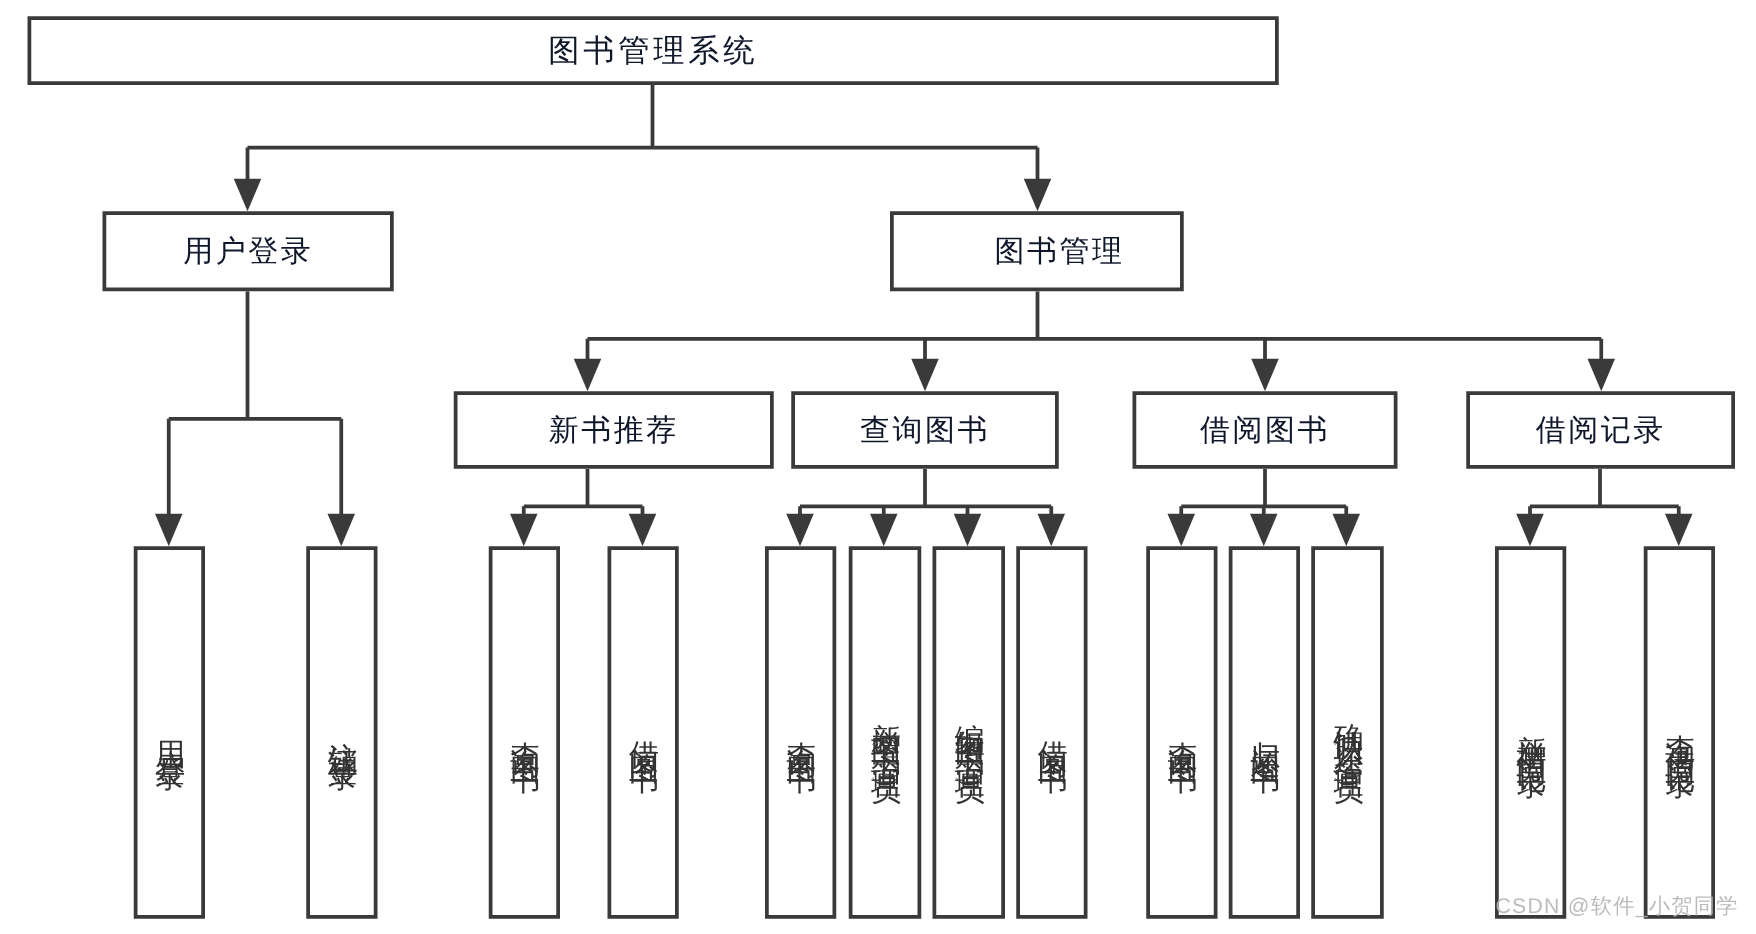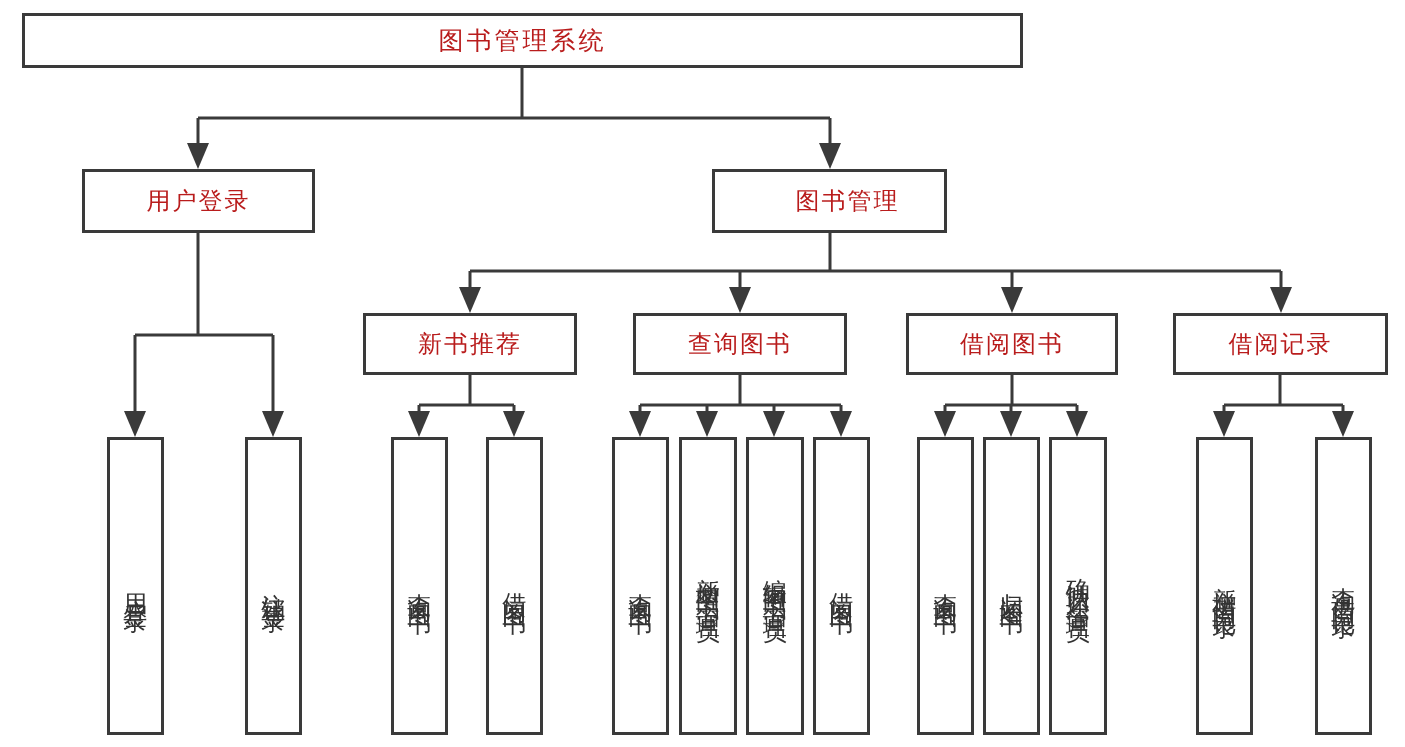--- a/index.html
+++ b/index.html
@@ -20,21 +20,21 @@
   .hbox {
     position: absolute;
     box-sizing: border-box;
     background: #ffffff;
     border: 3px solid #3a3a3a;
     display: flex;
     align-items: center;
     justify-content: center;
     font-size: 24px;
     letter-spacing: 2px;
-    color: #b91c1c;
+    color: #0f172a;
     z-index: 1;
     white-space: nowrap;
   }
   .hbox.root { font-size: 25px; letter-spacing: 3px; }
   .vbox {
     position: absolute;
     box-sizing: border-box;
     background: #ffffff;
     border: 3px solid #3a3a3a;
     writing-mode: vertical-rl;
@@ -110,21 +110,21 @@
       <polygon points="1224,437 1213,411 1235,411"></polygon>
       <polygon points="1343,437 1332,411 1354,411"></polygon>
     </g>
   </svg>
 
   <div class="hbox root" style="left:22px; top:13px; width:1001px; height:55px;">图书管理系统</div>
 
   <div class="hbox" style="left:82px; top:169px; width:233px; height:64px;">用户登录</div>
   <div class="hbox" style="left:712px; top:169px; width:235px; height:64px;padding-left:36px;">图书管理</div>
 
-  <div class="hbox" style="left:363px; top:313px; width:214px; height:62px;">新书推荐</div>
+  <div class="hbox" style="left:363px; top:313px; width:256px; height:62px;">新书推荐</div>
   <div class="hbox" style="left:633px; top:313px; width:214px; height:62px;">查询图书</div>
   <div class="hbox" style="left:906px; top:313px; width:212px; height:62px;">借阅图书</div>
   <div class="hbox" style="left:1173px; top:313px; width:215px; height:62px;">借阅记录</div>
 
   <div class="vbox" style="left:107px; top:437px; width:57px; height:298px;">用户登录</div>
   <div class="vbox" style="left:245px; top:437px; width:57px; height:298px;">注销登录</div>
 
   <div class="vbox" style="left:391px; top:437px; width:57px; height:298px;">查询图书</div>
   <div class="vbox" style="left:486px; top:437px; width:57px; height:298px;">借阅图书</div>
 
@@ -133,14 +133,15 @@
   <div class="vbox" style="left:746px; top:437px; width:58px; height:298px;">编辑图书（管理员）</div>
   <div class="vbox" style="left:813px; top:437px; width:57px; height:298px;">借阅图书</div>
 
   <div class="vbox" style="left:917px; top:437px; width:57px; height:298px;">查询图书</div>
   <div class="vbox" style="left:983px; top:437px; width:57px; height:298px;">归还图书</div>
   <div class="vbox" style="left:1049px; top:437px; width:58px; height:298px;">确认归还（管理员）</div>
 
   <div class="vbox" style="left:1196px; top:437px; width:57px; height:298px;">新增借阅记录</div>
   <div class="vbox" style="left:1315px; top:437px; width:57px; height:298px;">查询借阅记录</div>
 
+  <div class="watermark">CSDN @软件_小贺同学</div>
 
 </div>
 
 </body></html>

